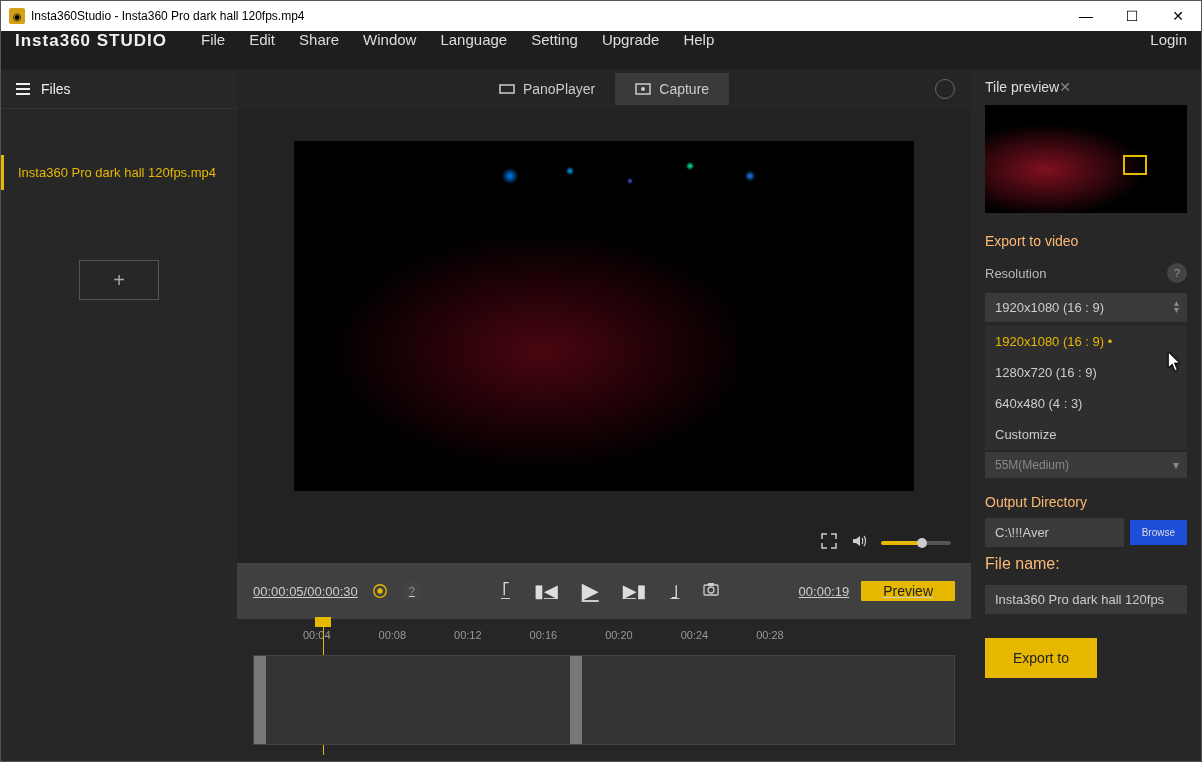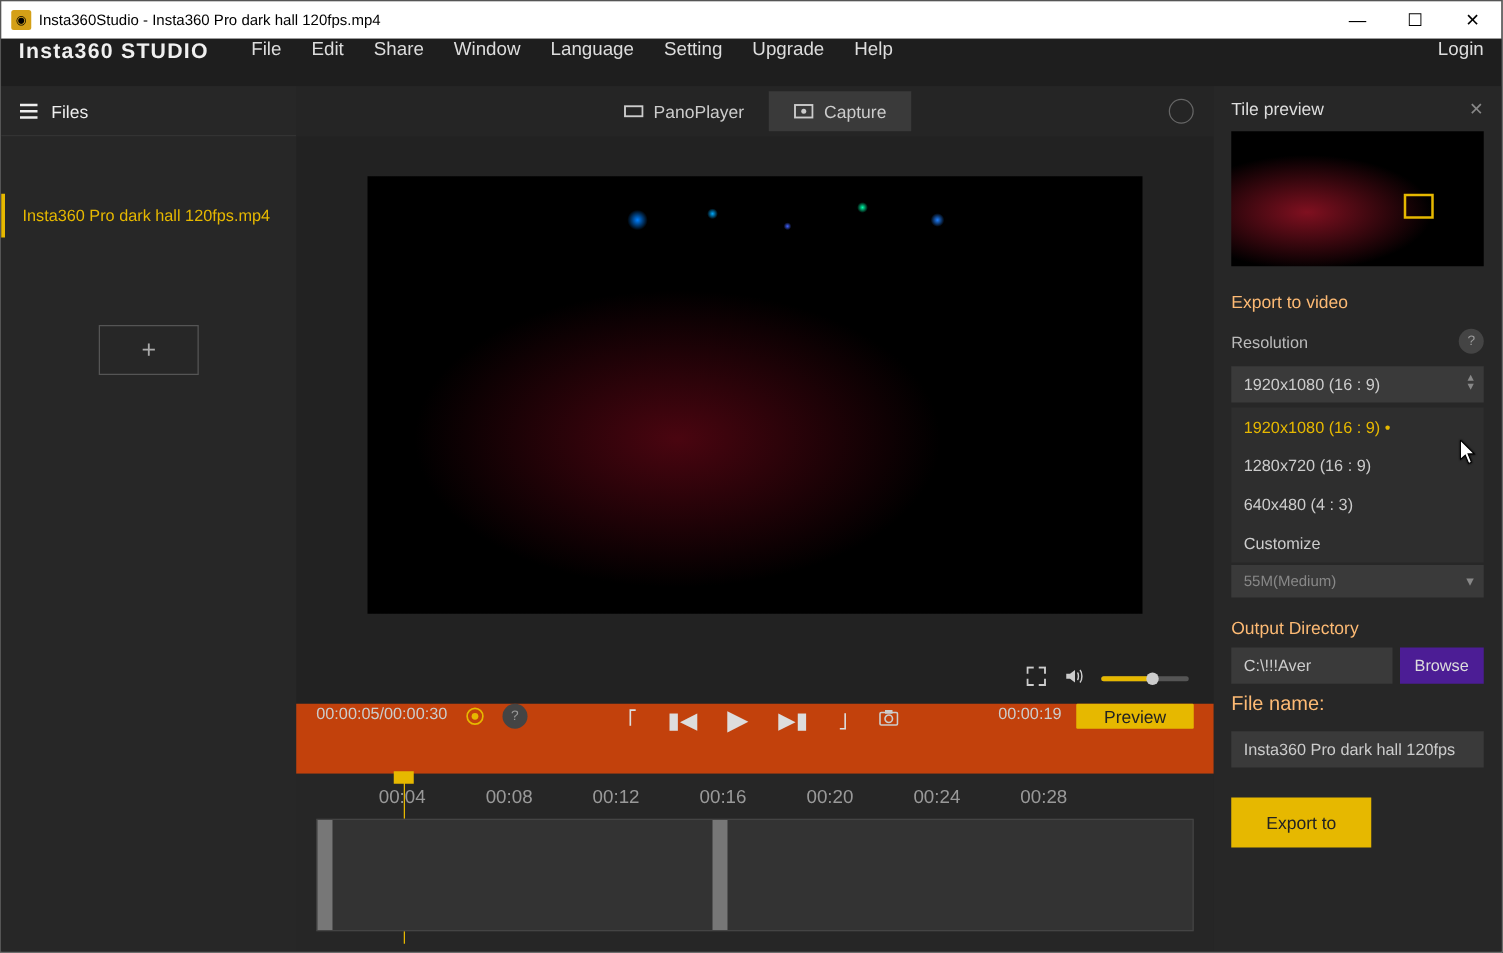--- a/index.html
+++ b/index.html
@@ -26,54 +26,54 @@
 .toggle-btn.active{background:#3a3a3a;}
 .proxy-icon{position:absolute;right:16px;top:10px;width:20px;height:20px;border:1.5px solid #666;border-radius:50%;}
 .preview-area{flex:1;background:#222;position:relative;display:flex;align-items:center;justify-content:center;min-height:0;}
 .video-frame{width:620px;height:350px;background:radial-gradient(ellipse at 40% 60%, #4a0510 0%, #000 40%),radial-gradient(ellipse at 65% 55%, #c91020 0%, transparent 25%),radial-gradient(ellipse at 45% 50%, #a00818 0%, transparent 20%);position:relative;overflow:hidden;}
 .video-frame::before{content:"";position:absolute;top:10px;left:30%;width:300px;height:50px;background:radial-gradient(circle at 10% 50%,#0080ff 0%,transparent 3%),radial-gradient(circle at 30% 40%,#00aaff 0%,transparent 2%),radial-gradient(circle at 50% 60%,#4060ff 0%,transparent 2%),radial-gradient(circle at 70% 30%,#00ffaa 0%,transparent 2%),radial-gradient(circle at 90% 50%,#2080ff 0%,transparent 2%);}
 .video-controls{height:40px;display:flex;align-items:center;justify-content:flex-end;gap:14px;padding:0 20px;background:#222;}
 .vc-icon{color:#ccc;cursor:pointer;}
 .vol-slider{width:70px;height:4px;background:#555;position:relative;border-radius:2px;}
 .vol-slider::before{content:"";position:absolute;left:0;top:0;height:100%;width:55%;background:#e6b800;border-radius:2px;}
 .vol-slider::after{content:"";position:absolute;left:52%;top:-3px;width:10px;height:10px;background:#ccc;border-radius:50%;}
-.transport{height:56px;background:#c2410c;display:flex;align-items:flex-start;padding:0 16px;gap:12px;}
+.transport{height:56px;background:#404040;display:flex;align-items:center;padding:0 16px;gap:12px;text-decoration:underline;}
 .time-text{color:#ccc;font-size:13px;}
 .pin-icon{width:20px;height:20px;display:flex;align-items:center;justify-content:center;}
 .help-circle{width:20px;height:20px;border-radius:50%;background:#444;color:#999;display:flex;align-items:center;justify-content:center;font-size:11px;cursor:pointer;}
 .transport-center{flex:1;display:flex;justify-content:center;gap:24px;align-items:center;}
 .tc-btn{color:#ddd;font-size:18px;cursor:pointer;}
 .preview-btn{background:#e6b800;color:#222;padding:2px 22px;font-size:14px;cursor:pointer;border-radius:1px;}
 .timeline{background:#262626;padding:10px 16px 16px 16px;}
-.time-ruler{height:22px;display:flex;gap:48px;padding-left:50px;color:#999;font-size:15px;position:relative;}
+.time-ruler{height:22px;display:flex;gap:48px;padding-left:50px;color:#999;font-size:11px;position:relative;}
 .playhead{position:absolute;left:70px;top:-4px;width:1px;height:130px;background:#e6b800;}
 .playhead::before{content:"";position:absolute;top:-8px;left:-8px;width:16px;height:10px;background:#e6b800;}
 .track{height:90px;background:#333;position:relative;margin-top:4px;border:1px solid #444;}
 .track::before{content:"";position:absolute;left:0;top:0;width:12px;height:100%;background:#777;}
 .track::after{content:"";position:absolute;left:316px;top:0;width:12px;height:100%;background:#777;}
 .right-panel{width:230px;background:#272727;display:flex;flex-direction:column;padding:0;overflow-y:auto;}
-.rp-header{display:flex;align-items:center;justify-content:space-between;padding:10px 14px;color:#ddd;font-size:14px;}
+.rp-header{display:flex;align-items:center;justify-content:flex-start;padding:10px 14px;color:#ddd;font-size:14px;}
 .close-x{color:#888;cursor:pointer;font-size:14px;}
 .tile-preview{margin:0 14px 12px 14px;height:108px;background:radial-gradient(ellipse at 30% 60%,#801020 0%,#000 50%),radial-gradient(ellipse at 70% 50%,#a01525 0%,transparent 30%);position:relative;}
 .tile-rect{position:absolute;right:40px;top:50px;width:24px;height:20px;border:2px solid #e6b800;}
 .section-label{padding:8px 14px;color:#fdba74;font-size:14px;}
 .row-label{display:flex;justify-content:space-between;align-items:center;padding:6px 14px;color:#bbb;font-size:13px;}
 .field{margin:4px 14px;}
 .select-box{background:#3a3a3a;color:#ccc;padding:7px 10px;font-size:13px;position:relative;cursor:pointer;}
 .select-arrows{position:absolute;right:8px;top:6px;color:#888;font-size:10px;line-height:7px;}
 .dropdown-list{margin:0 14px;background:#2e2e2e;}
 .dd-item{padding:8px 10px;font-size:13px;color:#ccc;cursor:pointer;}
 .dd-item.selected{color:#e6b800;}
 .dd-item.selected::after{content:" •";}
 .hidden-row{margin:2px 14px;background:#3a3a3a;color:#888;padding:6px 10px;font-size:12px;position:relative;}
 .hidden-row::after{content:"▾";position:absolute;right:8px;color:#888;}
 .text-input{background:#3a3a3a;color:#ccc;padding:7px 10px;font-size:13px;border:none;width:100%;}
 .browse-row{display:flex;gap:6px;margin:0 14px;align-items:center;}
 .browse-row input{flex:1;background:#3a3a3a;color:#ccc;padding:7px 10px;font-size:13px;border:none;min-width:0;}
-.browse-btn{background:#4c1d95;color:#ddd;padding:7px 12px;font-size:13px;cursor:pointer;}
+.browse-btn{background:#1d4ed8;color:#ddd;padding:7px 12px;font-size:10px;cursor:pointer;}
 .export-btn{background:#e6b800;color:#222;padding:12px 28px;font-size:14px;margin:20px 14px;cursor:pointer;text-align:center;width:fit-content;}
 .cursor{position:absolute;left:1168px;top:352px;width:14px;height:20px;pointer-events:none;z-index:1000;}
 .cursor svg{filter:drop-shadow(0 0 1px #000);}
 svg.ico{width:16px;height:16px;fill:currentColor;}
 </style>
 </head>
 <body>
 
 <div class="window">
   <div class="titlebar">

